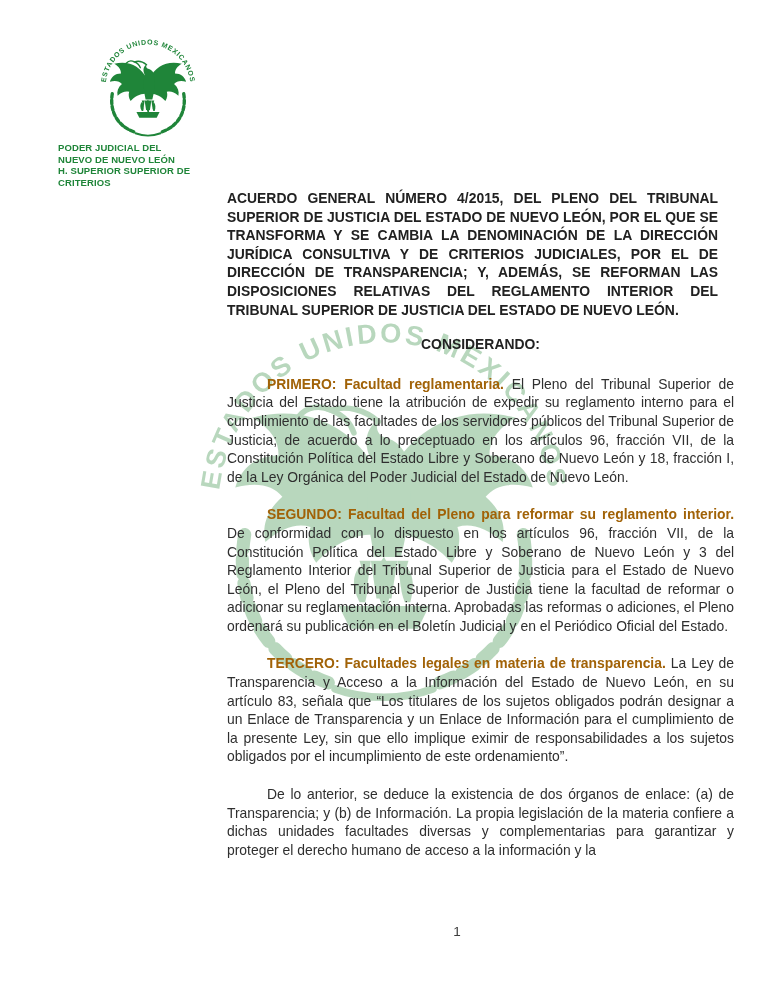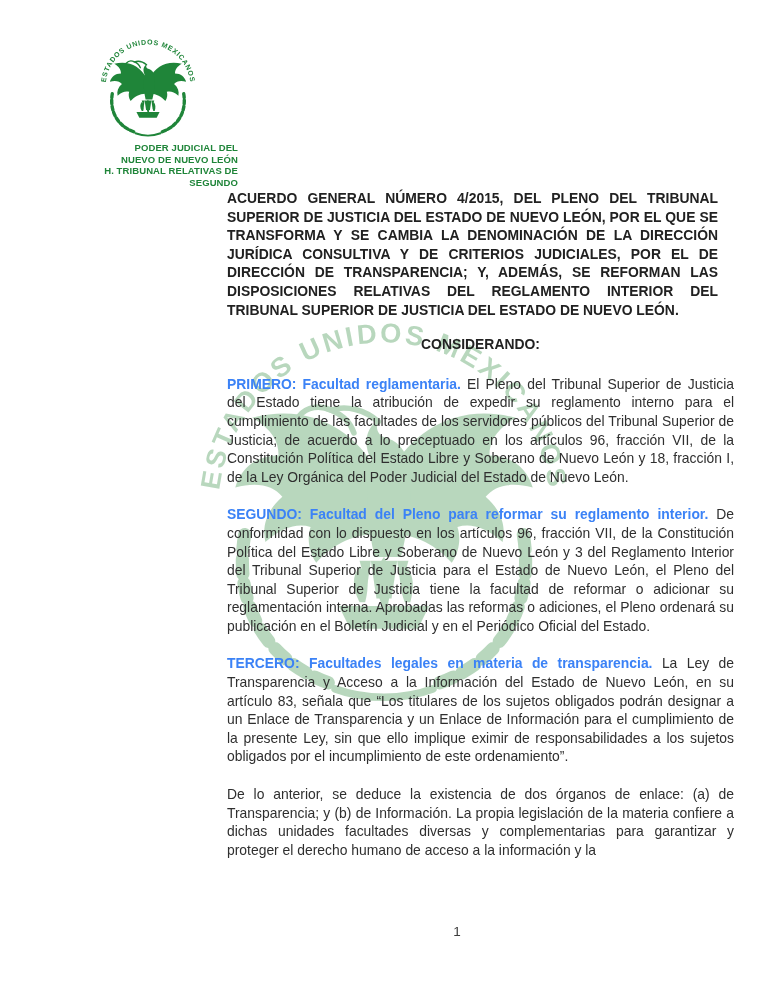--- a/index.html
+++ b/index.html
@@ -11,21 +11,21 @@
     overflow: hidden;
     font-family: "Liberation Sans", sans-serif;
   }
 
   
   .letterhead {
     position: absolute;
     left: 58px;
     top: 30px;
     width: 180px;
-    text-align: right;
+    text-align: left;
     z-index: 2;
   }
   .logo-svg {
     width: 116px;
     height: 111px;
     display: block;
     margin: 0 auto 1px;
     color: #1f8539;
   }
   .org-name {
@@ -68,21 +68,21 @@
     color: #212121;
   }
   .section-heading {
     margin: 16px 0 21px 0;
     text-align: center;
     font-weight: bold;
     font-size: 13.9px;
     color: #212121;
   }
   .para { margin: 0 0 19px 0; }
-  .para strong { color: #3b82f6; }
+  .para strong { color: #a16207; margin-left: 40px; }
 
   .page-number {
     position: absolute;
     left: 227px;
     top: 924px;
     width: 460px;
     text-align: center;
     font-size: 13.5px;
     color: #3c3c3c;
     z-index: 1;
@@ -134,22 +134,22 @@
     <use href="#emblem"></use>
   </svg>
 
   <header class="letterhead">
     <svg class="logo-svg" viewBox="0 0 240 230">
       <use href="#emblem"></use>
     </svg>
     <div class="org-name">
       <span>PODER JUDICIAL DEL</span>
       <span>NUEVO DE NUEVO LEÓN</span>
-      <span>H. TRIBUNAL RELATIVAS DE</span>
-      <span>SEGUNDO</span>
+      <span>H. SUPERIOR SUPERIOR DE</span>
+      <span>CRITERIOS</span>
     </div>
   </header>
 
   <main class="doc-body">
     <p class="doc-title">ACUERDO GENERAL NÚMERO 4/2015, DEL PLENO DEL TRIBUNAL SUPERIOR DE JUSTICIA DEL ESTADO DE NUEVO LEÓN, POR EL QUE SE TRANSFORMA Y SE CAMBIA LA DENOMINACIÓN DE LA DIRECCIÓN JURÍDICA CONSULTIVA Y DE CRITERIOS JUDICIALES, POR EL DE DIRECCIÓN DE TRANSPARENCIA; Y, ADEMÁS, SE REFORMAN LAS DISPOSICIONES RELATIVAS DEL REGLAMENTO INTERIOR DEL TRIBUNAL SUPERIOR DE JUSTICIA DEL ESTADO DE NUEVO LEÓN.</p>
 
     <h2 class="section-heading">CONSIDERANDO:</h2>
 
     <p class="para"><strong>PRIMERO: Facultad reglamentaria.</strong><span> El Pleno del Tribunal Superior de Justicia del Estado tiene la atribución de expedir su reglamento interno para el cumplimiento de las facultades de los servidores públicos del Tribunal Superior de Justicia; de acuerdo a lo preceptuado en los artículos 96, fracción VII, de la Constitución Política del Estado Libre y Soberano de Nuevo León y 18, fracción I, de la Ley Orgánica del Poder Judicial del Estado de Nuevo León.</span></p>
 

